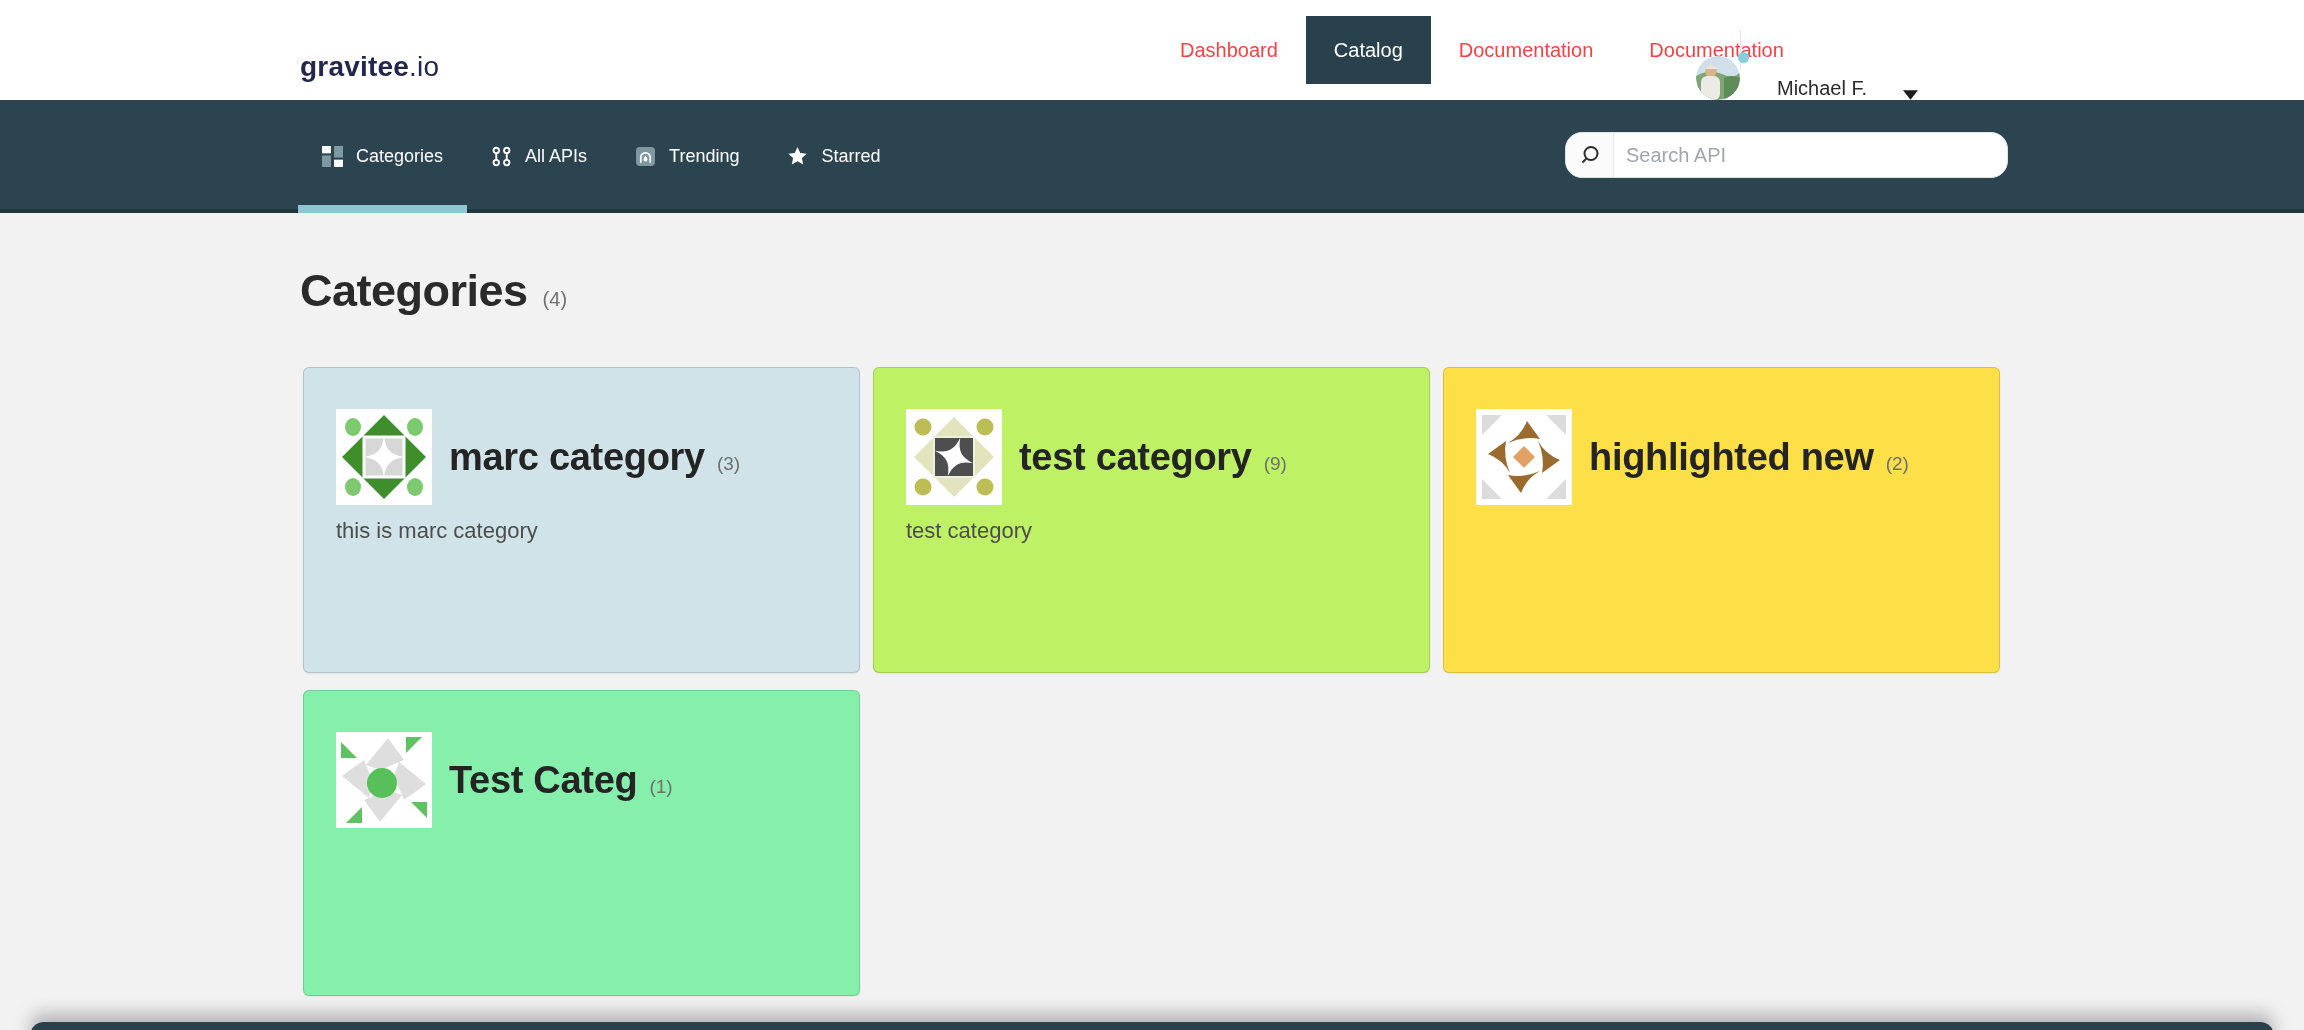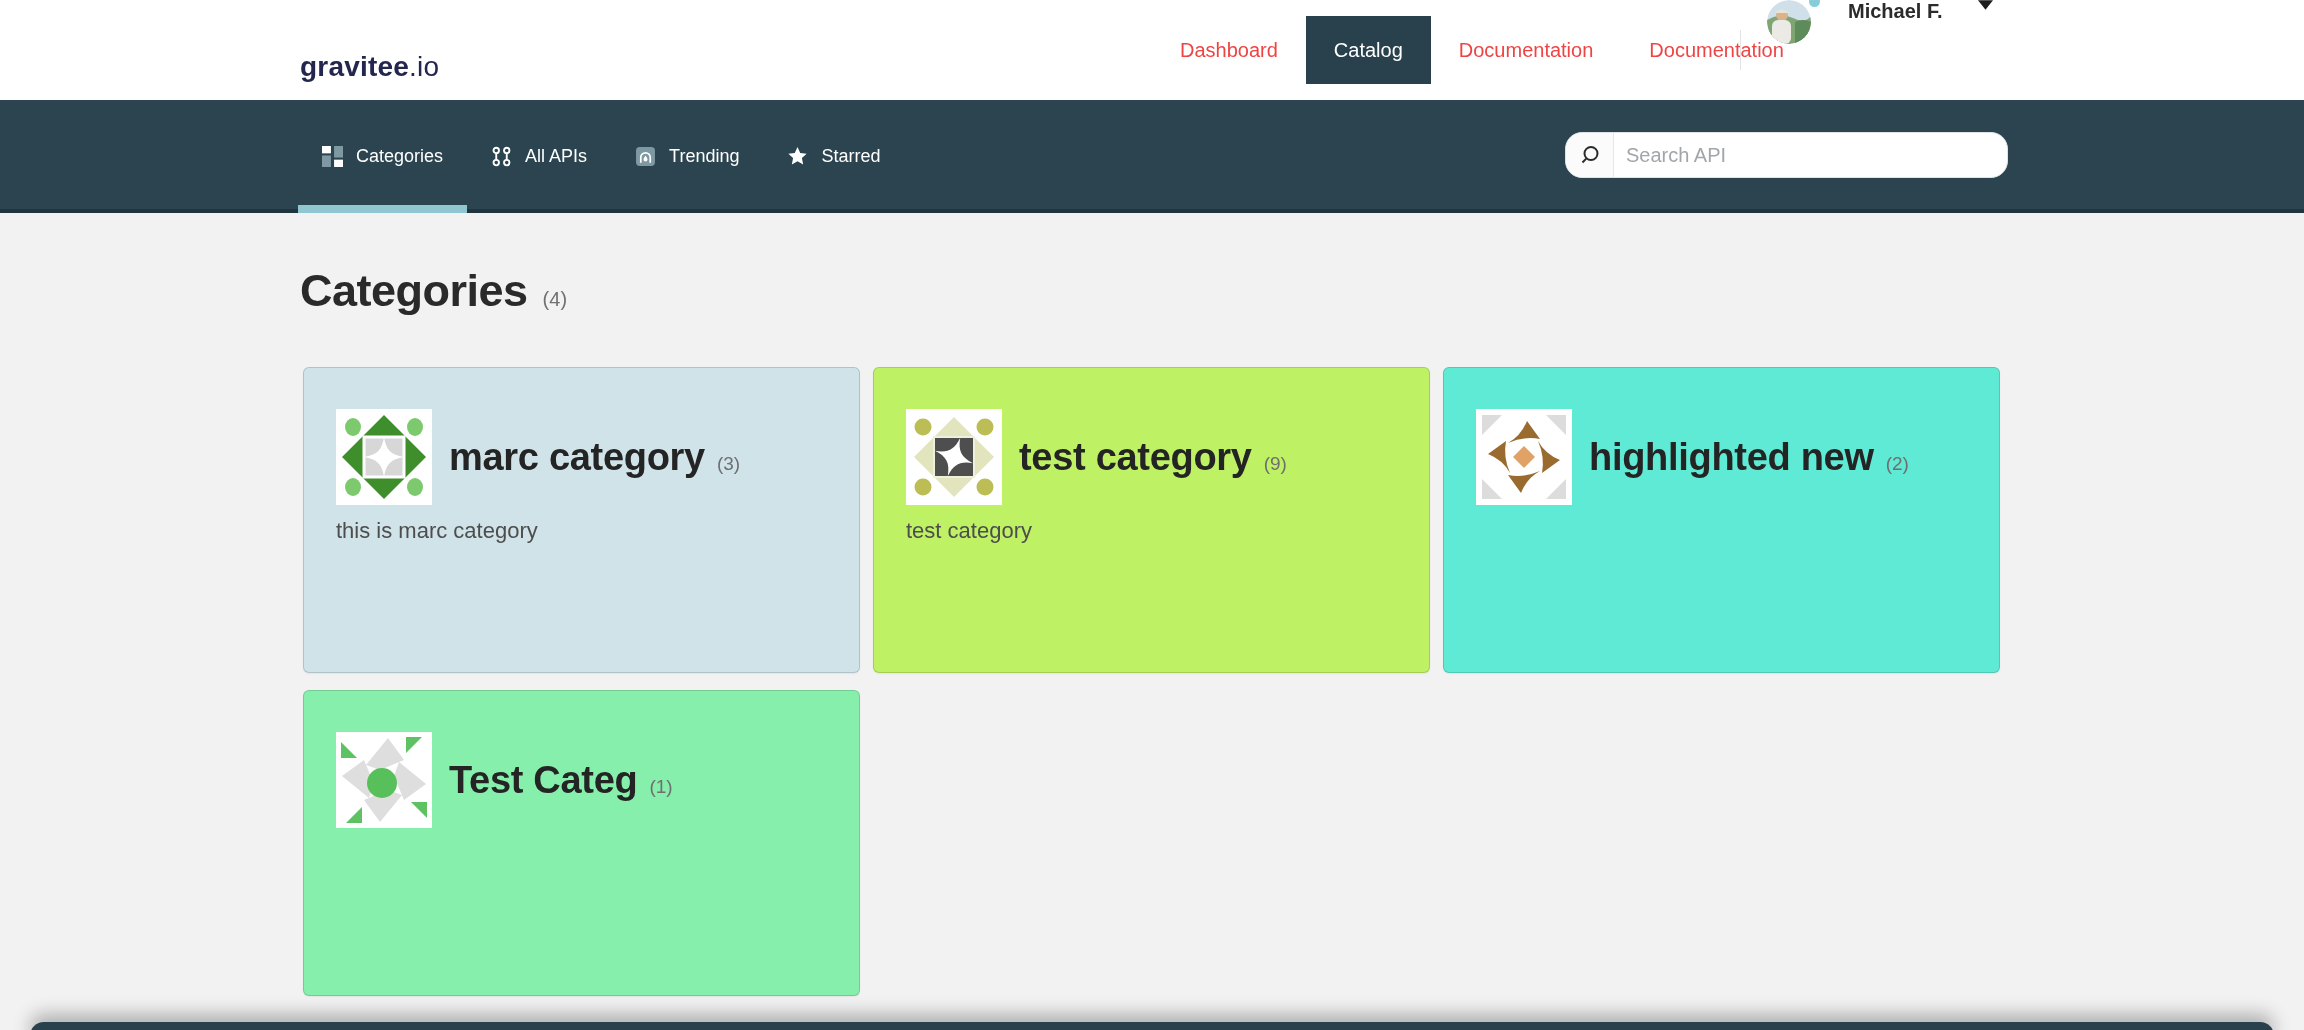--- a/index.html
+++ b/index.html
@@ -8,21 +8,21 @@
 
   
   .header { position:absolute; top:0; left:0; width:2304px; height:100px; background:#ffffff; z-index:5; }
   .logo { position:absolute; left:300px; top:50%; transform:translateY(-50%); font-size:28px; font-weight:700;
           color:#23264d; letter-spacing:0.2px; cursor:pointer;margin-top:17px; }
   .logo .io { font-weight:400; }
   .topnav { position:absolute; left:1152px; top:0; height:100%; display:flex; align-items:center; }
   .topnav-item { height:68px; padding:0 28px; display:flex; align-items:center; font-size:20px; color:#ef4444; cursor:pointer; }
   .topnav-item.active { background:#28414d; color:#ffffff; }
   .header-divider { position:absolute; left:1740px; top:30px; width:1px; height:40px; background:#e4e4e4; }
-  .user { position:absolute; left:1767px; top:0; height:100%; display:flex; align-items:flex-start; cursor:pointer;font-weight:bold; }
+  .user { position:absolute; left:1696px; top:0; height:100%; display:flex; align-items:flex-end; cursor:pointer; }
   .avatar-wrap { position:relative; width:44px; height:44px; }
   .avatar-wrap svg { width:44px; height:44px; border-radius:50%; display:block; }
   .status-dot { position:absolute; right:-9px; top:-4px; width:11px; height:11px; border-radius:50%; background:#86cdd9; }
   .user-name { margin-left:37px; font-size:20px; color:#2b2b2b; white-space:nowrap; }
   .caret { margin-left:36px; width:15px; height:10px; }
 
   
   .subnav { position:absolute; top:100px; left:0; width:2304px; height:113px; background:#2b4450; z-index:4; }
   .subnav::after { content:''; position:absolute; left:0; right:0; bottom:0; height:4px; background:rgba(0,0,0,0.22); z-index:1; }
   .tabs { position:absolute; left:298px; top:0; height:100%; display:flex; }
@@ -190,21 +190,21 @@
           </g>
         </svg>
         <div class="title-wrap">
           <span class="card-title">test category</span>
           <span class="card-count">(9)</span>
         </div>
       </div>
       <div class="card-desc">test category</div>
     </div>
 
-    <div class="card" style="background-color: #5eead4;">
+    <div class="card" style="background-color: #fde047;">
       <div class="card-head">
         <svg class="tile" viewBox="0 0 96 96">
           <rect width="96" height="96" fill="#ffffff"></rect>
           <polygon points="6,6 26,6 6,26" fill="#dcdcdc"></polygon>
             <polygon points="90,6 70,6 90,26" fill="#dcdcdc"></polygon>
           <polygon points="6,90 26,90 6,70" fill="#dcdcdc"></polygon>
             <polygon points="90,90 70,90 90,70" fill="#dcdcdc"></polygon>
           <g fill="#9a6b2e">
             <path d="M32 34 Q48 27 64 30 L51 12 Q45 27 32 34 Z"></path>
             <path d="M32 34 Q48 27 64 30 L51 12 Q45 27 32 34 Z" transform="rotate(90 48 48)"></path>

